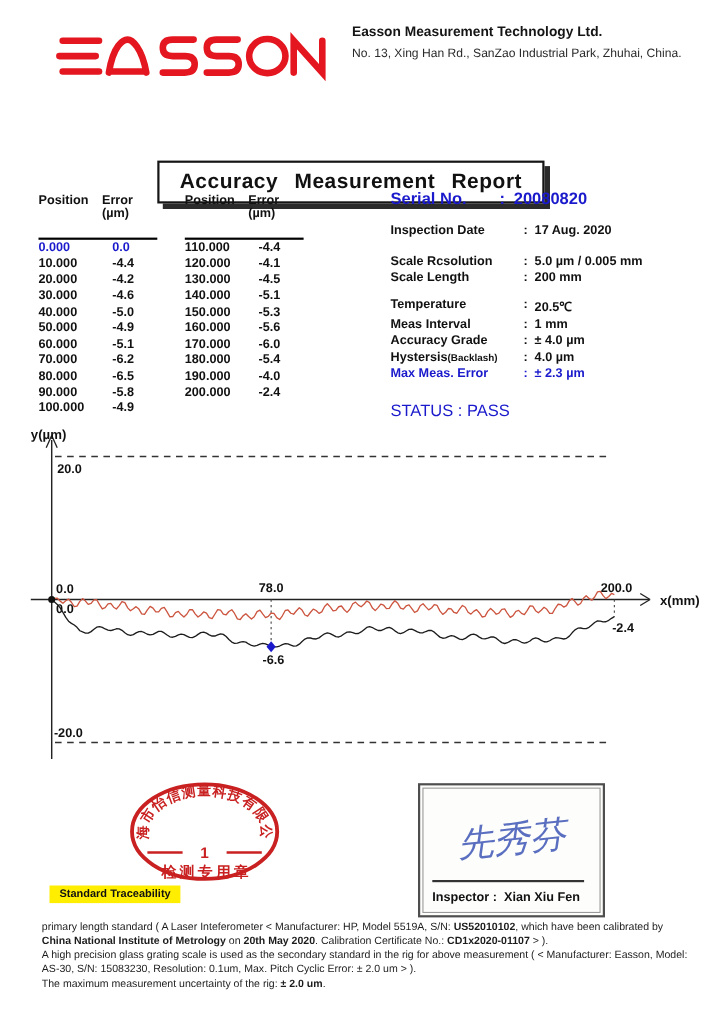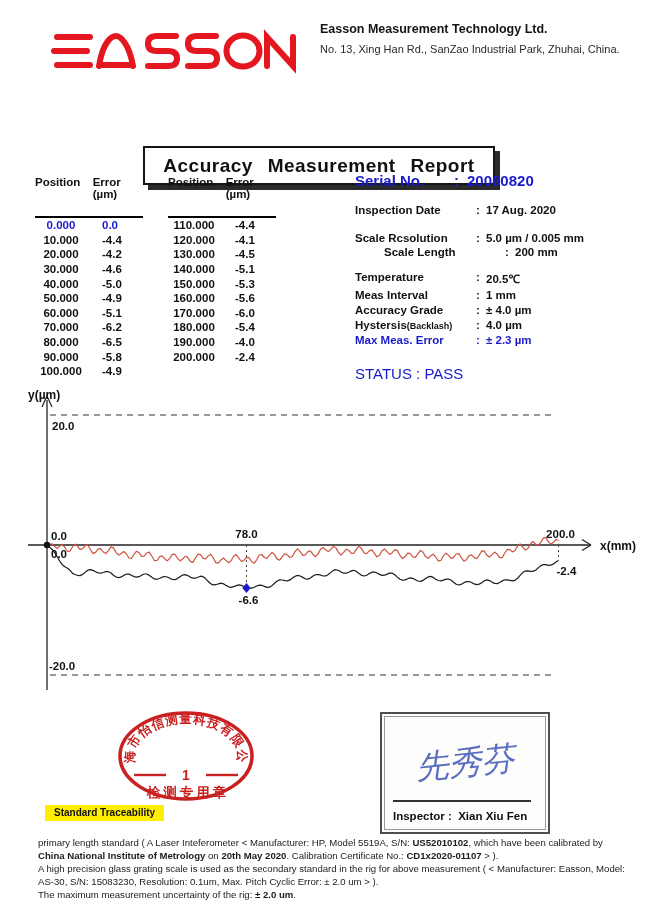--- a/index.html
+++ b/index.html
@@ -21,36 +21,36 @@
     font-size:19px;font-weight:bold;word-spacing:9px;letter-spacing:.5px;margin-top:45px;}
 
   
   .dtable{position:absolute;top:176px;font-size:11.5px;font-weight:bold;}
   #left-table{left:35px;}
   #right-table{left:168px;}
   .thdr{display:flex;border-bottom:2px solid #000;padding-bottom:16px;width:108px;}
   .thdr .h1{width:54px;}
   .thdr .h2{margin-left:9px;}
   .trow{display:flex;height:14.6px;align-items:center;}
-  .cpos{width:52px;text-align:center;}
+  .cpos{width:52px;text-align:left;}
   .cerr{margin-left:15px;}
   .blue{color:#1a1acc;}
 
   
   #info-panel{left:355px;top:172px;width:292px;}
   #serial-line{font-size:15px;font-weight:bold;color:#1a1acc;margin-bottom:15px;display:flex;}
   #serial-line .slabel{width:99px;}
   #serial-line .scolon{margin-right:8px;}
   .irow{display:flex;font-size:11.5px;font-weight:bold;margin-bottom:3px;}
   .ilabel{width:121px;}
   .ilabel small{font-size:9px;}
   .icolon{width:10px;}
   .ival{}
   .mb-lg{margin-bottom:16px;}
-  .mb-md{margin-bottom:13px;margin-left:29px;}
+  .mb-md{margin-bottom:13px;}
   .mb-sm{margin-bottom:2px;}
   .irow.blue{color:#1a1acc;}
   #status-line{font-size:15px;font-weight:normal;color:#1a1acc;margin-top:19px;}
 
   
   #chart-wrap{left:0;top:388px;width:650px;height:322px;}
 
   
   #stamp-wrap{left:92px;top:704px;}
 

